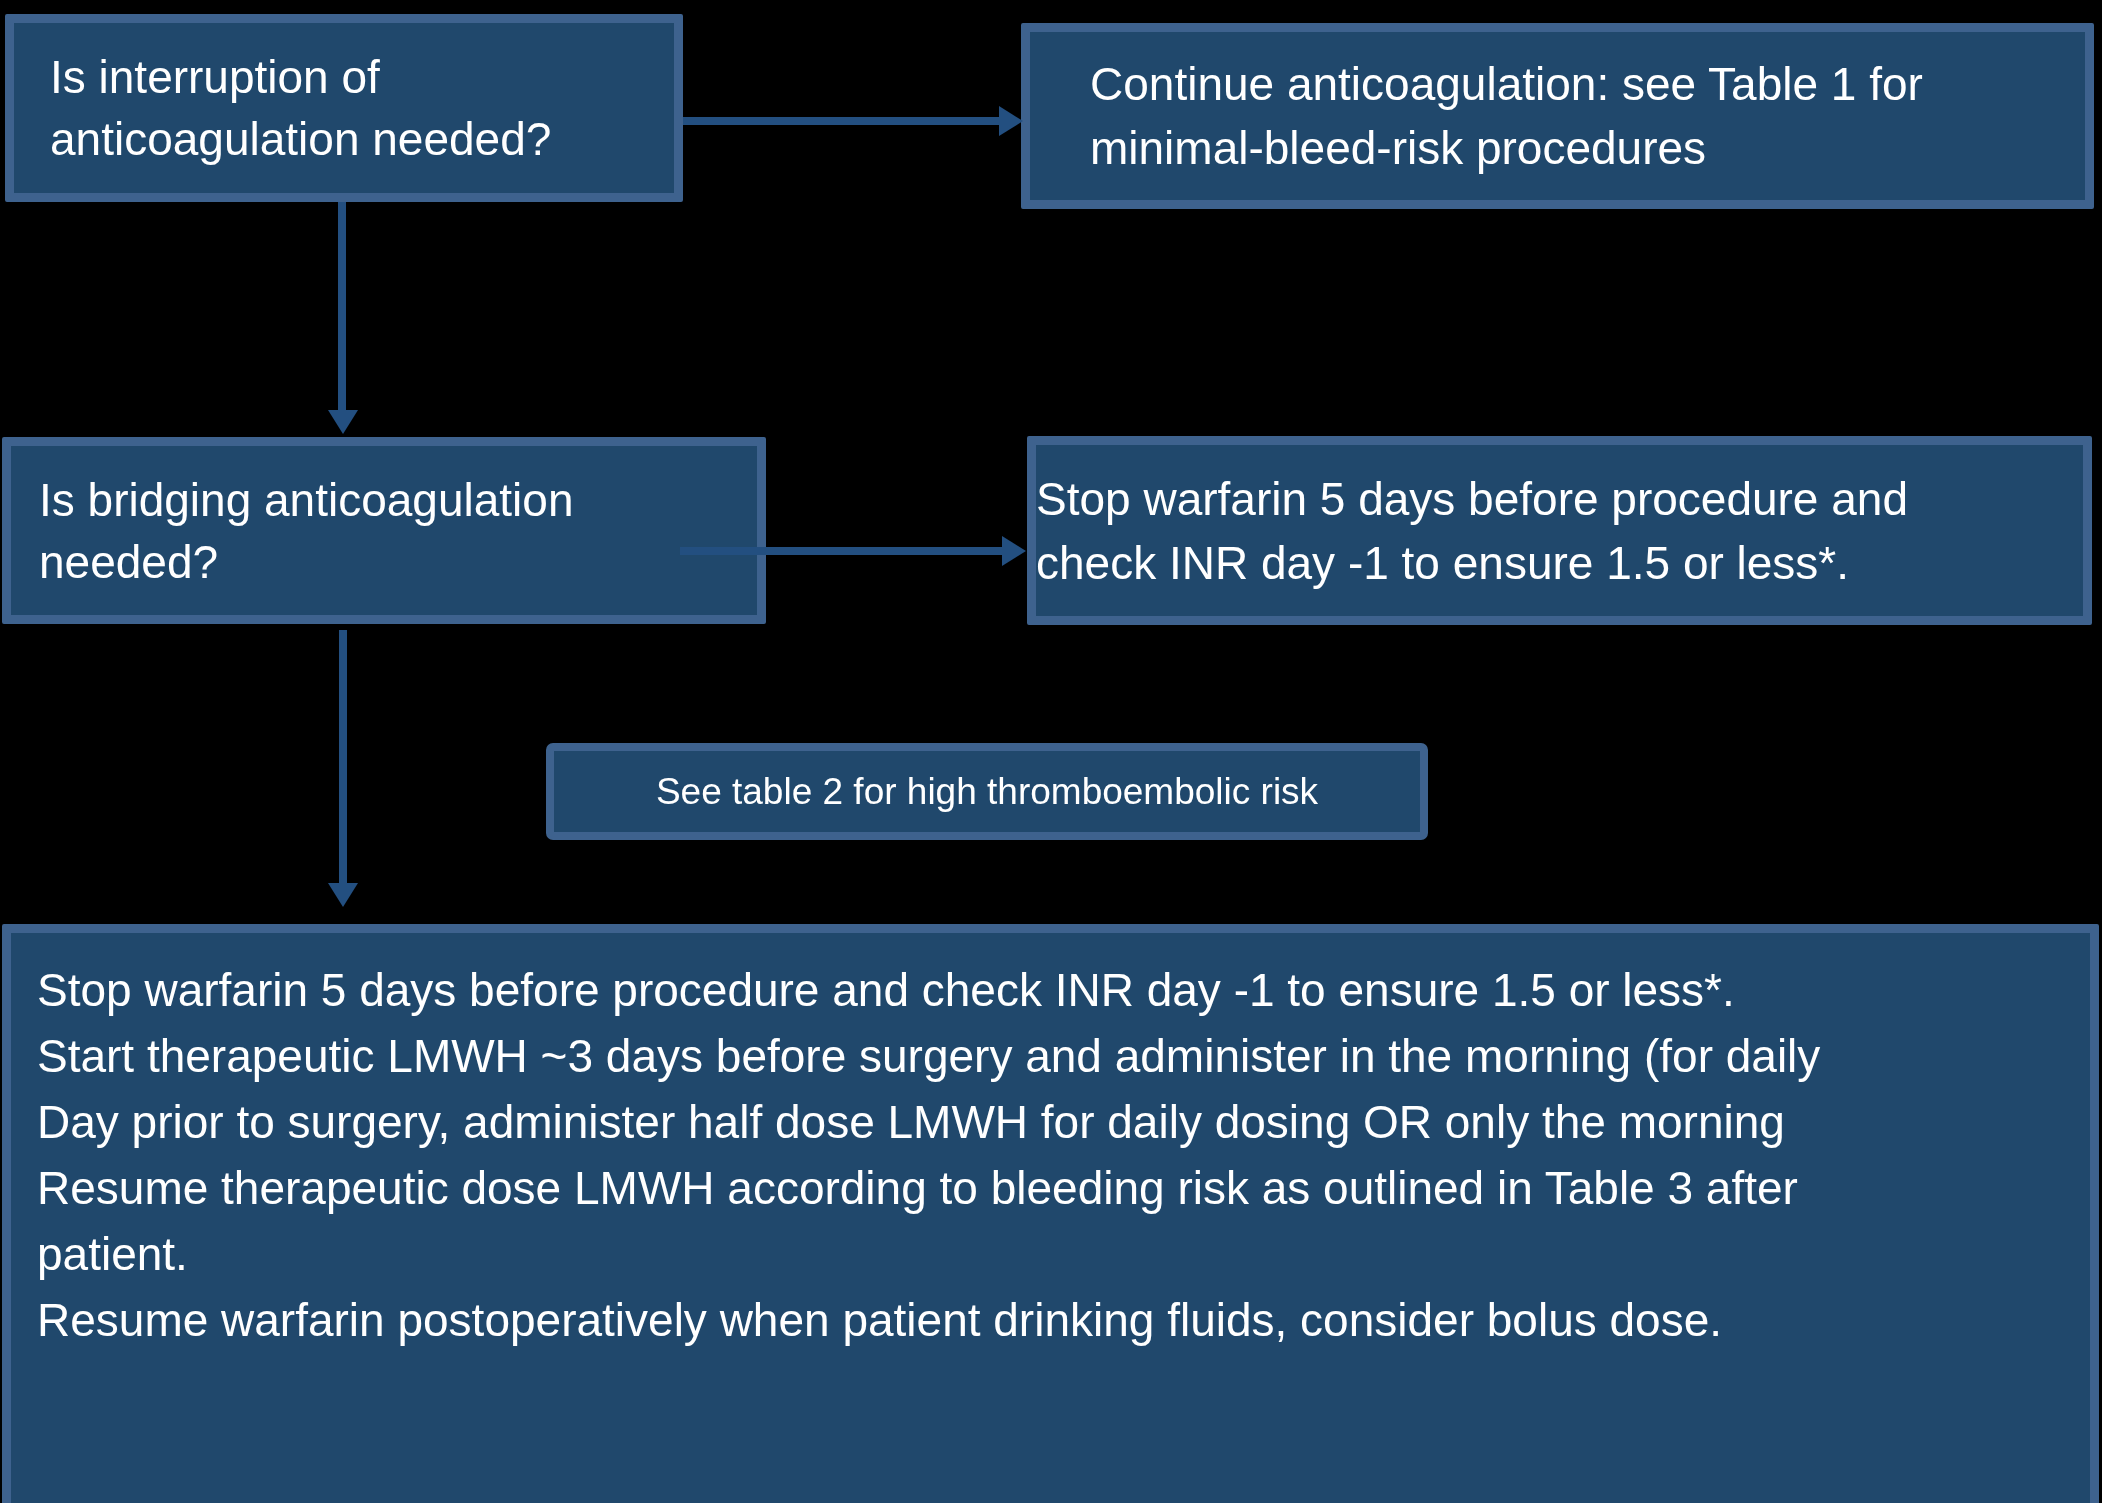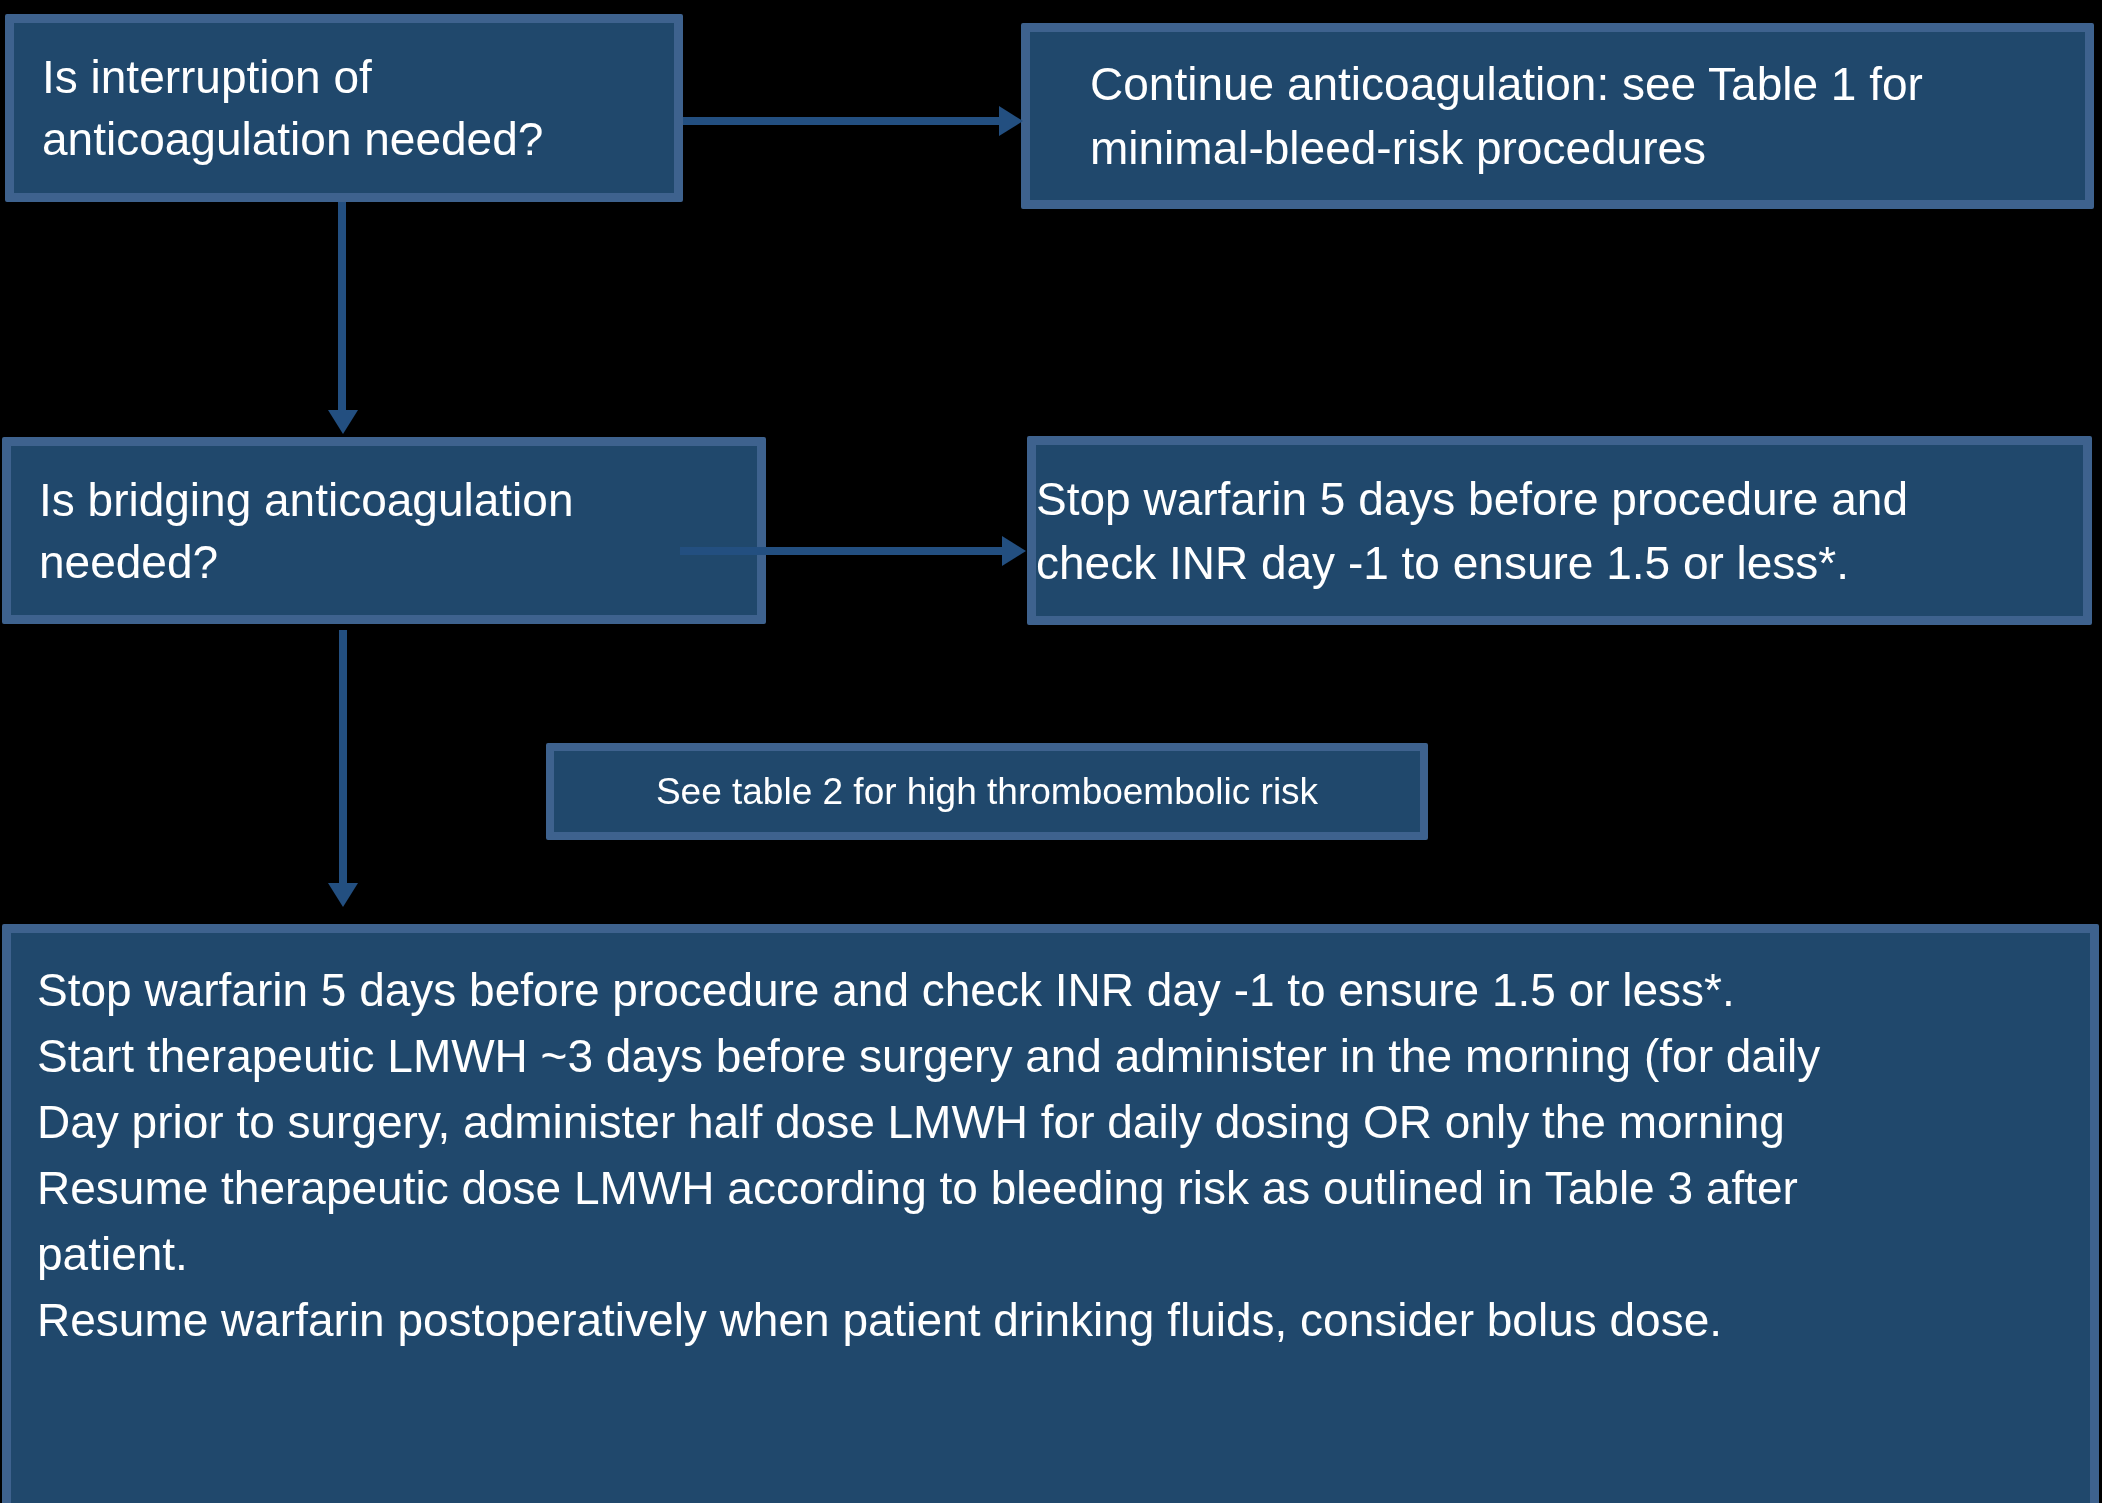--- a/index.html
+++ b/index.html
@@ -23,25 +23,25 @@
     border-radius:2px;
     color:var(--text,#ffffff);
     display:flex;
     flex-direction:column;
     justify-content:center;
   }
   .box .line{
     white-space:nowrap;
   }
   
-  .b1{left:5px;   top:14px;  width:678px;  height:188px; padding-left:28px; font-size:46px; line-height:62px;}
+  .b1{left:5px;   top:14px;  width:678px;  height:188px; padding-left:36px; font-size:46px; line-height:62px;}
   .b2{left:1021px;top:23px;  width:1073px; height:186px; padding-left:60px; font-size:46px; line-height:64px;}
   .b3{left:2px;   top:437px; width:764px;  height:187px; padding-left:28px; font-size:46px; line-height:62px;}
   .b4{left:1027px;top:436px; width:1065px; height:189px; font-size:46px; line-height:64px;}
-  .b5{left:546px; top:743px; width:882px;  height:97px;  font-size:37px; line-height:40px; align-items:center; justify-content:center; border-width:8px;}
+  .b5{left:546px; top:743px; width:882px;  height:97px;  font-size:37px; line-height:40px; align-items:center; justify-content:center; border-width:8px;border-radius:7px;}
   .b6{left:2px;   top:912px; width:2097px; height:588px; padding:24px 20px 0 26px; font-size:46px; line-height:66px; justify-content:flex-start;margin-top:12px;}
 
   
   .hline{
     position:absolute;
     height:8px;
     background:var(--arrow,#234F80);
   }
   .vline{
     position:absolute;

